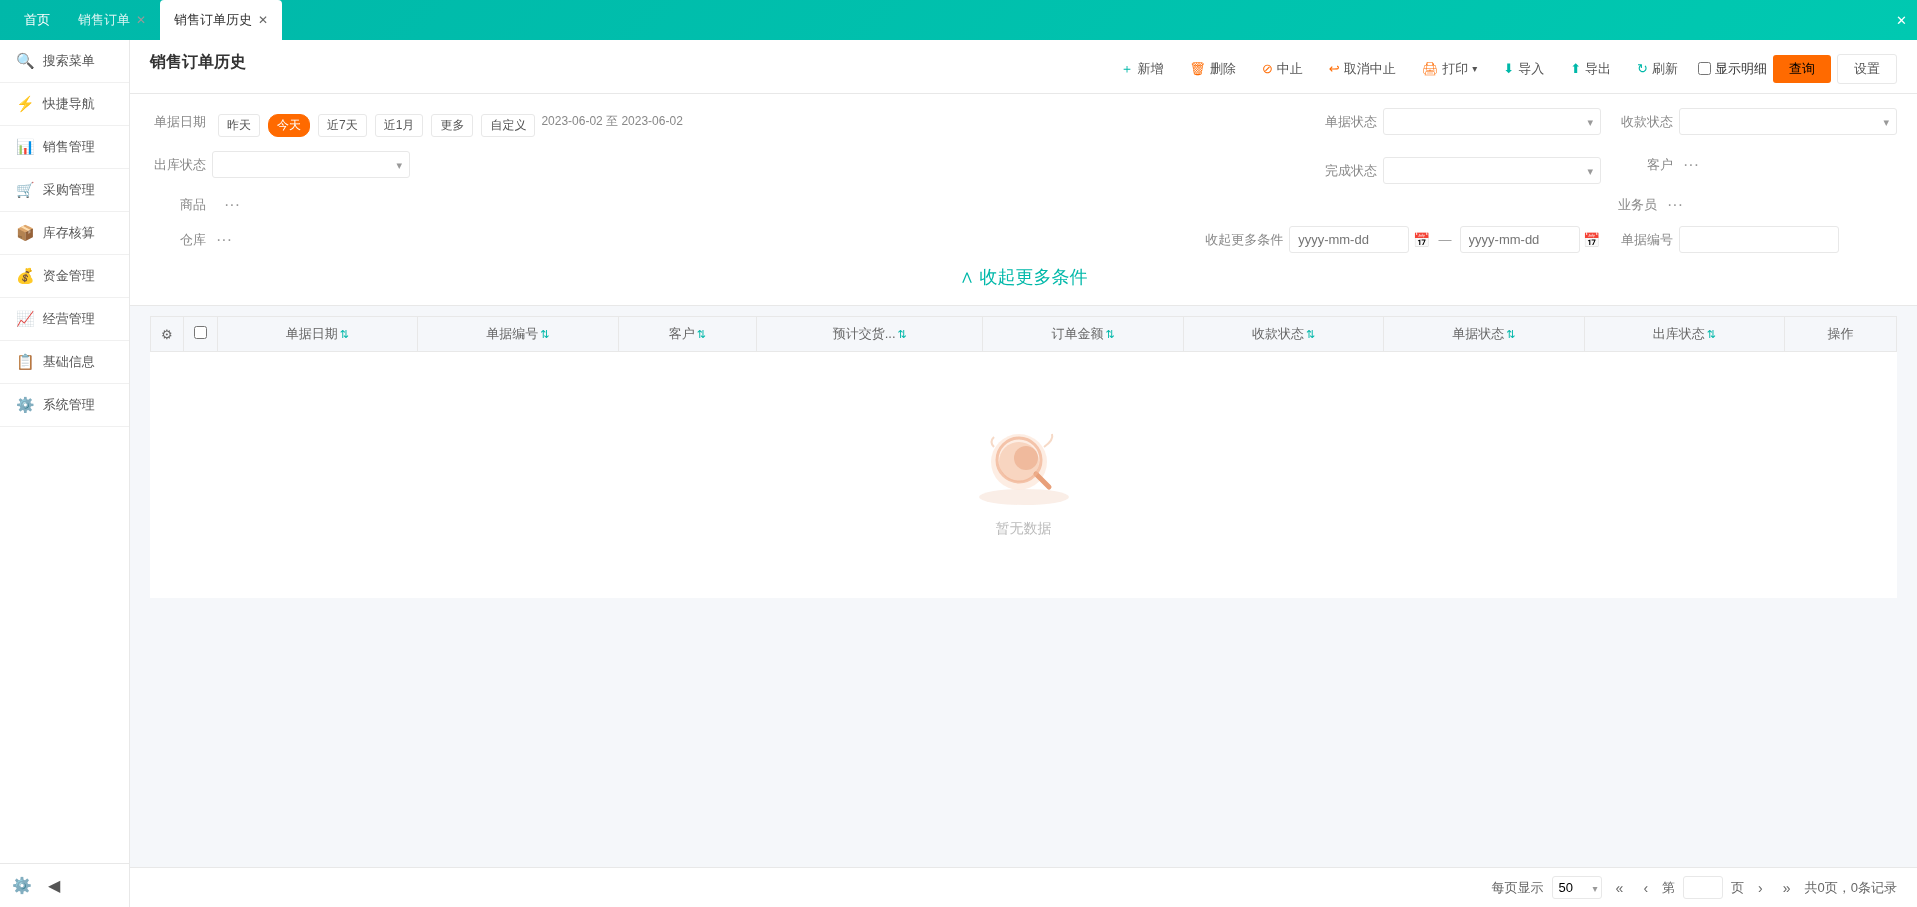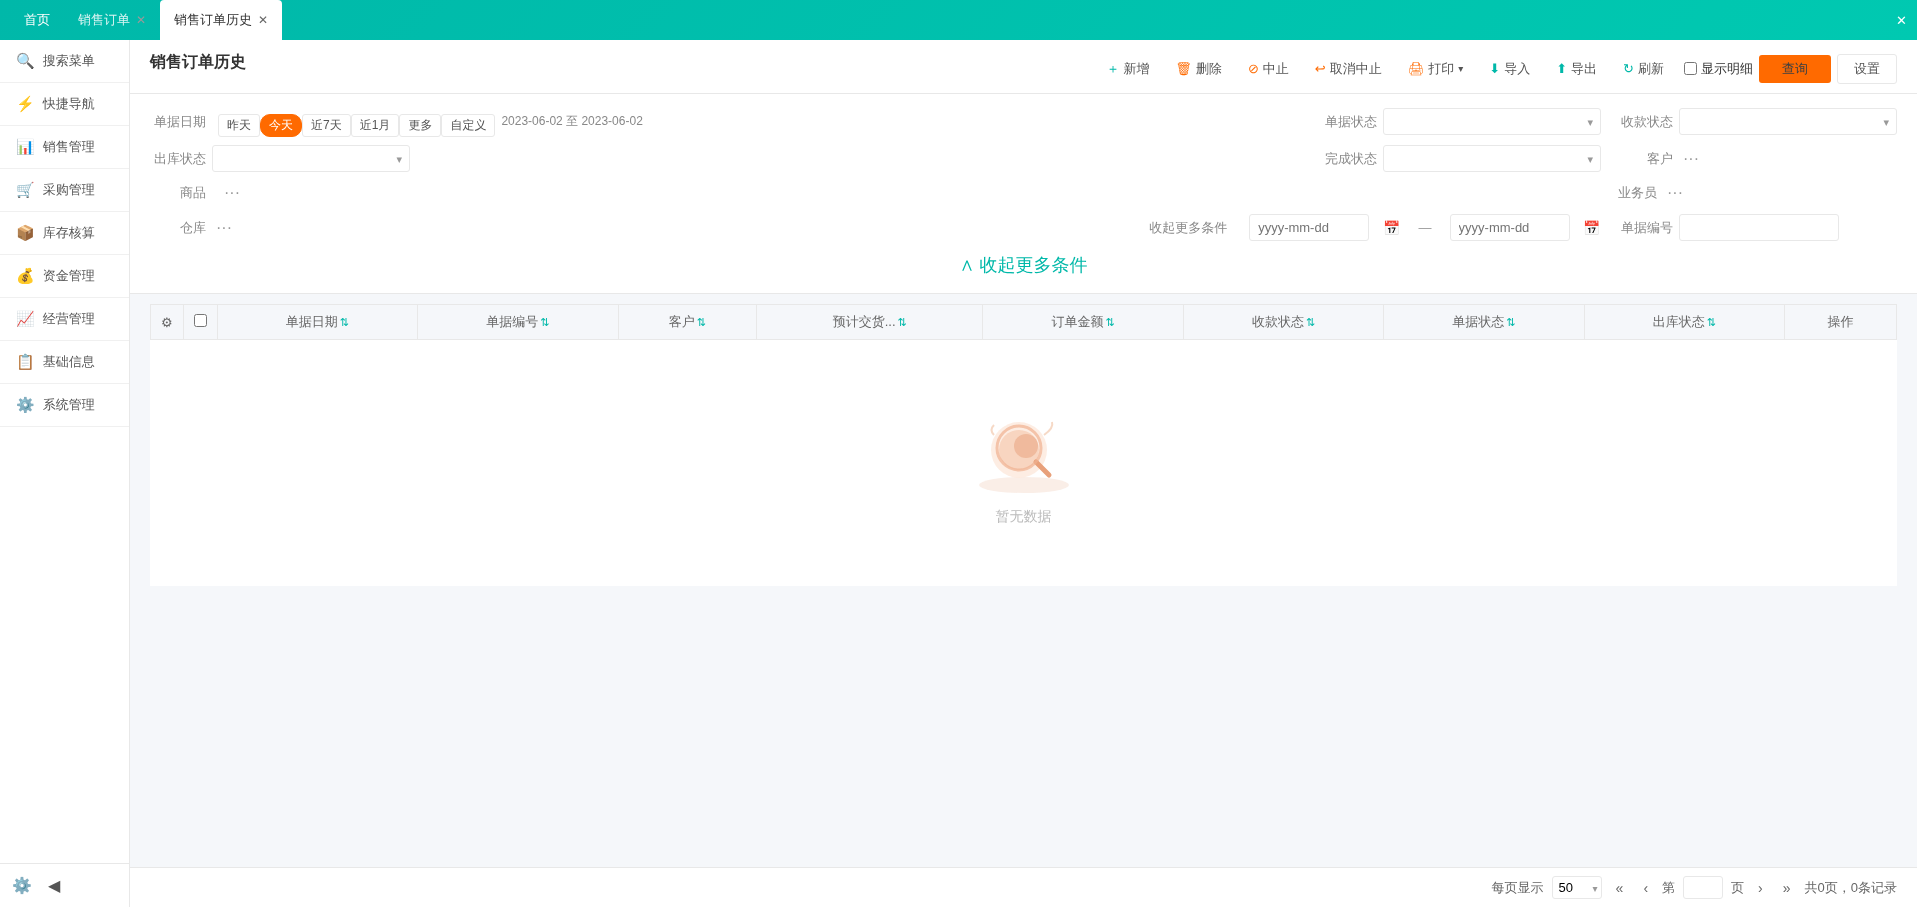--- a/index.html
+++ b/index.html
@@ -33,28 +33,28 @@
 
     
     .filter-area { background: white; padding: 12px 20px; border-bottom: 1px solid #e8e8e8; flex-shrink: 0; }
     .filter-row { display: flex; align-items: center; gap: 0; margin-bottom: 8px; flex-wrap: nowrap; }
     .filter-item { display: flex; align-items: center; flex: 1; min-width: 0; }
     .filter-label { color: #888; font-size: 13px; white-space: nowrap; margin-right: 6px; min-width: 56px; text-align: right; }
     .filter-input { width: 100%; border: 1px solid #e8e8e8; border-radius: 3px; padding: 5px 8px; font-size: 13px; color: #333; background: white; }
     .filter-select { width: 100%; border: 1px solid #e8e8e8; border-radius: 3px; padding: 5px 24px 5px 8px; font-size: 13px; color: #333; background: white; appearance: none; cursor: pointer; }
     .filter-with-arrow { position: relative; flex: 1; }
     .filter-with-arrow::after { content: '▾'; position: absolute; right: 8px; top: 50%; transform: translateY(-50%); color: #999; pointer-events: none; font-size: 11px; }
-    .date-shortcuts { display: flex; align-items: center; gap: 0; margin-left: 6px; margin-top: 8px; }
+    .date-shortcuts { display: flex; align-items: center; gap: 8px; margin-left: 6px; margin-top: 8px; }
     .date-btn { padding: 2px 8px; border: 1px solid #e8e8e8; border-radius: 3px; background: white; cursor: pointer; font-size: 12px; color: #555; }
     .date-btn.active { background: #ff6a00; color: white; border-color: #ff6a00; border-radius: 10px; }
     .date-range { color: #888; font-size: 12px; margin-left: 4px; }
     .more-conditions { text-align: center; padding: 4px 0; }
     .more-conditions-btn { color: #00b8a9; cursor: pointer; font-size: 18px; background: none; border: none; }
     .ellipsis-btn { background: none; border: none; cursor: pointer; color: #999; padding: 4px; font-size: 16px; }
-    .date-input-wrap { display: flex; align-items: center; gap: 14px; margin-left: 16px; }
+    .date-input-wrap { display: flex; align-items: center; gap: 4px; }
     .date-input { border: 1px solid #e8e8e8; border-radius: 3px; padding: 5px 8px; font-size: 13px; color: #ccc; width: 120px; }
     .date-icon { color: #ff6a00; font-size: 14px; cursor: pointer; }
 
     
     .table-container { flex: 1; overflow: auto; padding: 10px 20px; }
     .data-table { width: 100%; border-collapse: collapse; background: white; }
     .data-table th { background: #f5f7fa; border: 1px solid #e8e8e8; padding: 8px 10px; text-align: center; font-weight: normal; color: #666; font-size: 13px; white-space: nowrap; }
     .data-table td { border: 1px solid #e8e8e8; padding: 8px 10px; font-size: 13px; color: #333; }
     .table-header-settings { width: 32px; text-align: center; }
     .table-header-checkbox { width: 32px; }
@@ -177,21 +177,21 @@
             <span>导出</span>
           </button>
           <button class="toolbar-btn">
             <span style="color:#00b8a9;">↻</span>
             <span>刷新</span>
           </button>
           <div style="display:flex;align-items:center;gap:4px; margin-left:4px;">
             <input type="checkbox" style="">
             <span>显示明细</span>
           </div>
-          <button class="toolbar-btn primary" style="background:#ff6a00;color:#404040;border-radius:3px;padding:5px 23px;">
+          <button class="toolbar-btn primary" style="background:#ff6a00;color:#000000;border-radius:3px;padding:5px 16px;">
             <span>查询</span>
           </button>
           <button class="toolbar-btn" style="border:1px solid #e8e8e8;border-radius:3px;padding:5px 16px;">
             <span>设置</span>
           </button>
         </div>
       </div>
     </div>
 
     <div class="filter-area">
@@ -232,21 +232,21 @@
       <div class="filter-row">
         <div class="filter-item" style="flex:0 0 auto; min-width:260px;">
           <span class="filter-label">出库状态</span>
           <div class="filter-with-arrow" style="width:160px;">
             <select class="filter-select">
               <option value=""></option>
             </select>
           </div>
         </div>
         <div style="flex:1;"></div>
-        <div class="filter-item" style="flex:0 0 auto; min-width:280px;">
+        <div class="filter-item" style="flex:0 0 auto; min-width:280px;margin-top:12px;">
           <span class="filter-label">完成状态</span>
           <div class="filter-with-arrow" style="width:160px;">
             <select class="filter-select">
               <option value=""></option>
             </select>
           </div>
         </div>
         <div style="width:16px;"></div>
         <div class="filter-item" style="flex:0 0 auto; min-width:280px;">
           <span class="filter-label">客户</span>

